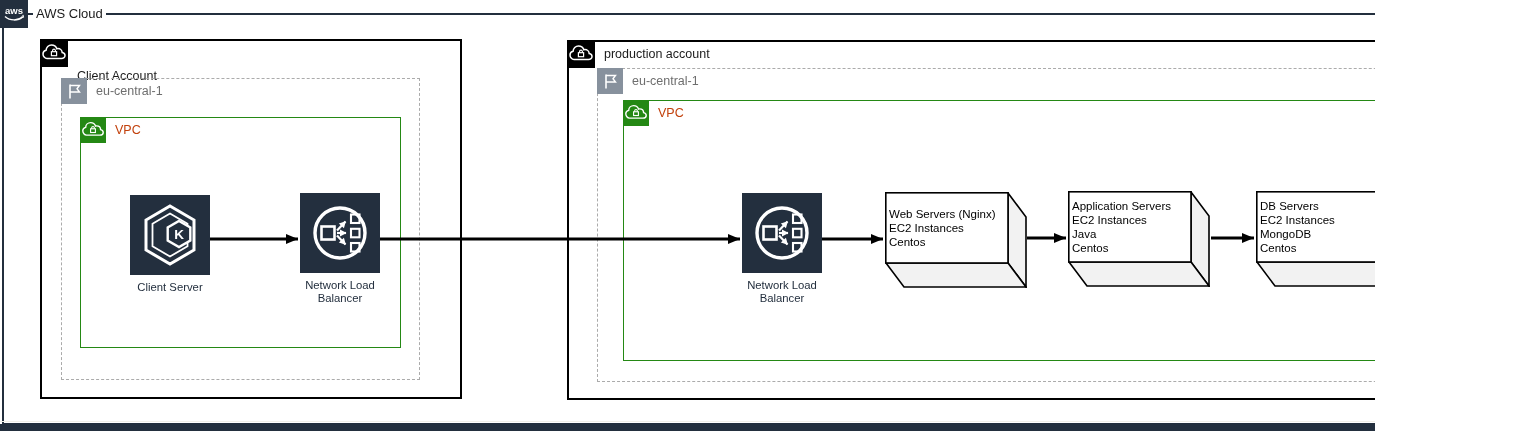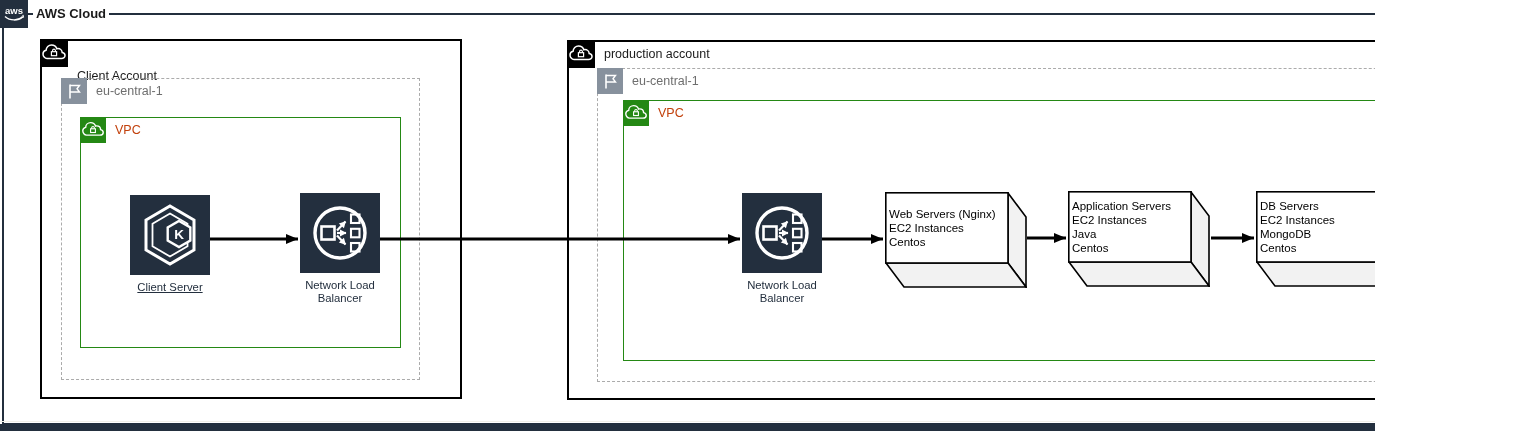--- a/index.html
+++ b/index.html
@@ -41,21 +41,21 @@
 
   <div class="abs aws-cloud" style="left:2px;top:13px;width:1513px;height:408px;"></div>
 
   <div class="corner-icon" style="left:0;top:0;width:28px;height:28px;background:#232F3E;">
     <svg width="28" height="28" viewBox="0 0 28 28">
       <text x="14" y="13.5" text-anchor="middle" font-size="9.5" font-weight="700" fill="#fff" font-family="Liberation Sans, sans-serif">aws</text>
       <path d="M5,16.5 C10,21 18,21 22.7,16.9" stroke="#fff" stroke-width="1.4" fill="none"></path>
       <path d="M22.9,14.9 l0.5,2.2 -2.2,0.3" stroke="#fff" stroke-width="1.2" fill="none"></path>
     </svg>
   </div>
-  <div class="grp-label lbl-dark" style="left:33px;top:6px;font-size:13px;font-weight:bold;">AWS Cloud</div>
+  <div class="grp-label lbl-dark" style="left:33px;top:6px;font-size:13px;">AWS Cloud</div>
 
   <div class="abs account-box" style="left:40px;top:39px;width:418px;height:356px;"></div>
   <div class="corner-icon" style="left:40px;top:39px;width:28px;height:28px;background:#000;">
     <svg width="28" height="28" viewBox="0 0 28 28">
       <path d="M7,19.5 L21.5,19.5 C23.4,19.5 25,18.2 25,16.6 C25,15.1 23.9,13.9 22.2,13.6 C22.1,11.3 20.2,9.5 17.9,9.5 C17.5,9.5 17.1,9.6 16.8,9.7 C16,7.5 13.9,6 11.5,6 C8.6,6 6.2,8.3 6.1,11.2 C4.3,11.6 3,13.1 3,14.9 C3,17.2 4.8,19.5 7,19.5 Z" stroke="#fff" stroke-width="1.5" fill="none"></path>
       <rect x="11.4" y="12.7" width="5.2" height="4" stroke="#fff" stroke-width="1.2" fill="none"></rect>
       <path d="M12.6,12.7 v-1.1 a1.4,1.4 0 0 1 2.8,0 v1.1" stroke="#fff" stroke-width="1.2" fill="none"></path>
     </svg>
   </div>
   <div class="grp-label lbl-dark" style="left:74px;top:62px;margin-top:7px;">Client Account</div>
@@ -80,21 +80,21 @@
   <div class="grp-label lbl-light" style="left:112px;top:123px;">VPC</div>
 
   <div class="node-icon" style="left:130px;top:195px;">
     <svg width="80" height="80" viewBox="0 0 80 80">
       <polygon points="40,11 64,25 64,55 40,69 16,55 16,25" fill="none" stroke="#fff" stroke-width="3"></polygon>
       <polygon points="40,18.5 57.5,28.8 57.5,51.2 40,61.5 22.5,51.2 22.5,28.8" fill="none" stroke="#fff" stroke-width="1.8"></polygon>
       <polygon points="49,26 60.3,32.5 60.3,45.5 49,52 37.7,45.5 37.7,32.5" fill="#232F3E" stroke="#fff" stroke-width="2.4"></polygon>
       <text x="49" y="44" text-anchor="middle" font-size="13.5" font-weight="700" fill="#fff" font-family="Liberation Sans, sans-serif">K</text>
     </svg>
   </div>
-  <div class="node-caption" style="left:100px;top:281px;text-decoration:underline;">Client Server</div>
+  <div class="node-caption" style="left:100px;top:281px;">Client Server</div>
 
   <div class="node-icon" style="left:300px;top:193px;">
     <svg width="80" height="80" viewBox="0 0 80 80">
       <defs>
         <marker id="wa1" markerUnits="userSpaceOnUse" markerWidth="8" markerHeight="8" viewBox="0 0 8 8" refX="6.5" refY="4" orient="auto">
           <path d="M0.5,0.5 L7,4 L0.5,7.5 Z" fill="#fff"></path>
         </marker>
       </defs>
       <circle cx="40" cy="40" r="25" fill="none" stroke="#fff" stroke-width="3.4"></circle>
       <rect x="21.5" y="33.5" width="13" height="13" fill="none" stroke="#fff" stroke-width="2.6"></rect>

